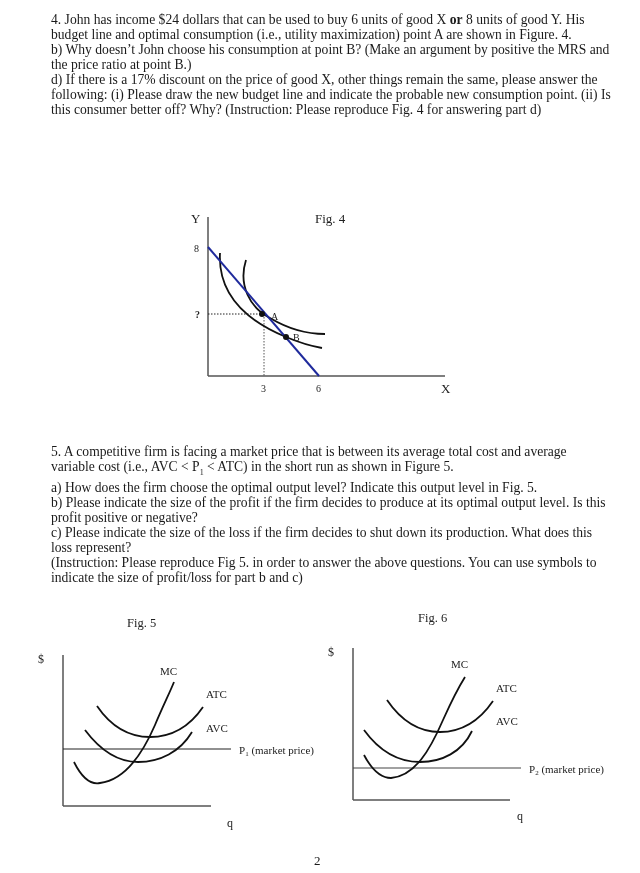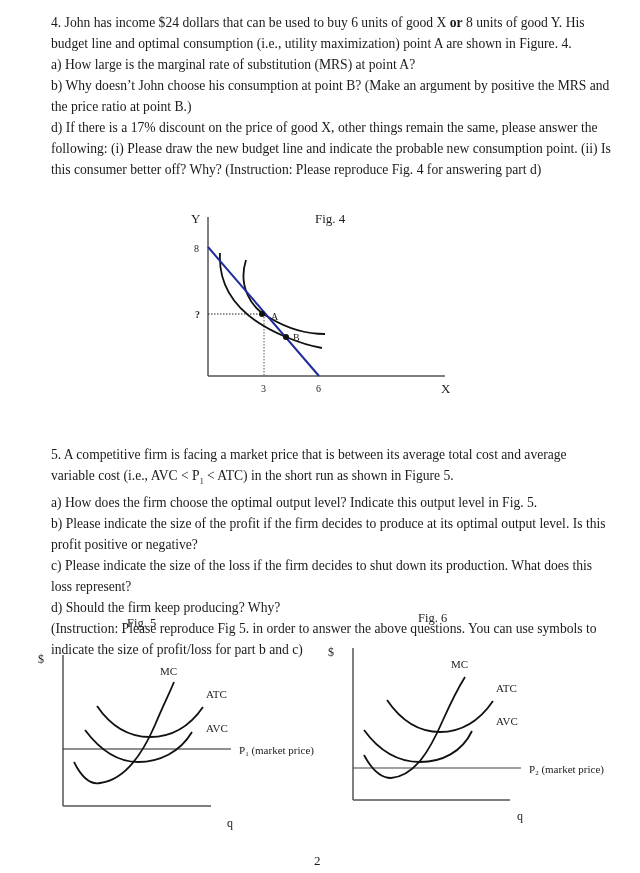--- a/index.html
+++ b/index.html
@@ -1,32 +1,31 @@
 <!DOCTYPE html>
 <html><head>
 <meta charset="utf-8">
 <style>
   html, body { margin: 0; padding: 0; background: #ffffff; }
   body { width: 640px; height: 873px; position: relative; overflow: hidden;
          font-family: "Liberation Serif", "DejaVu Serif", serif; color: #1a1a1a; }
-  .para { position: absolute; left: 51px; width: 560px; font-size: 13.6px; line-height: 21px; }
+  .para { position: absolute; left: 51px; width: 560px; font-size: 13.6px; line-height: 15px; }
   .para p { margin: 0; }
   .q4 { top: 12px; }
   .q5 { top: 444px; }
   .fig { position: absolute; left: 0; top: 0; }
   .pagenum { position: absolute; left: 314px; top: 853px; font-size: 13px; }
   svg text { font-family: "Liberation Serif", "DejaVu Serif", serif; fill: #222; }
   .sub { font-size: 8px; }
 </style>
 </head>
 <body>
 
 <div class="para q4">
   <p><span>4. John has income $24 dollars that can be used to buy 6 units of good X </span><b>or</b><span> 8 units of good Y. His budget line and optimal consumption (i.e., utility maximization) point A are shown in Figure. 4.</span></p>
-  <p>a) How large is the marginal rate of substitution (MRS) at point A?</p>
   <p>b) Why doesn’t John choose his consumption at point B? (Make an argument by positive the MRS and the price ratio at point B.)</p>
   <p>d) If there is a 17% discount on the price of good X, other things remain the same, please answer the following: (i) Please draw the new budget line and indicate the probable new consumption point. (ii) Is this consumer better off? Why? (Instruction: Please reproduce Fig. 4 for answering part d)</p>
 </div>
 
 <svg class="fig" width="640" height="873" style="pointer-events:none">
   <text x="191" y="223" font-size="13">Y</text>
   <text x="315" y="223" font-size="13">Fig. 4</text>
   <line x1="208" y1="217" x2="208" y2="376" stroke="#555" stroke-width="1.5"></line>
   <line x1="208" y1="376" x2="445" y2="376" stroke="#555" stroke-width="1.5"></line>
   <text x="194" y="252" font-size="10">8</text>
@@ -43,21 +42,20 @@
   <circle cx="286" cy="337" r="3" fill="#111"></circle>
   <text x="271" y="320" font-size="10">A</text>
   <text x="293" y="341" font-size="10">B</text>
 </svg>
 
 <div class="para q5">
   <p><span>5. A competitive firm is facing a market price that is between its average total cost and average variable cost (i.e., AVC &lt; P</span><sub class="sub">1</sub><span> &lt; ATC) in the short run as shown in Figure 5.</span></p>
   <p>a) How does the firm choose the optimal output level? Indicate this output level in Fig. 5.</p>
   <p>b) Please indicate the size of the profit if the firm decides to produce at its optimal output level. Is this profit positive or negative?</p>
   <p>c) Please indicate the size of the loss if the firm decides to shut down its production. What does this loss represent?</p>
-  <p>d) Should the firm keep producing? Why?</p>
   <p>(Instruction: Please reproduce Fig 5. in order to answer the above questions. You can use symbols to indicate the size of profit/loss for part b and c)</p>
 </div>
 
 <svg class="fig" width="640" height="873" style="pointer-events:none">
   <text x="127" y="627" font-size="12.5">Fig. 5</text>
   <text x="38" y="663" font-size="12">$</text>
   <line x1="63" y1="655" x2="63" y2="806" stroke="#555" stroke-width="1.5"></line>
   <line x1="63" y1="806" x2="211" y2="806" stroke="#555" stroke-width="1.5"></line>
   <text x="227" y="827" font-size="12">q</text>
   <line x1="63" y1="749" x2="231" y2="749" stroke="#222" stroke-width="1.2"></line>

